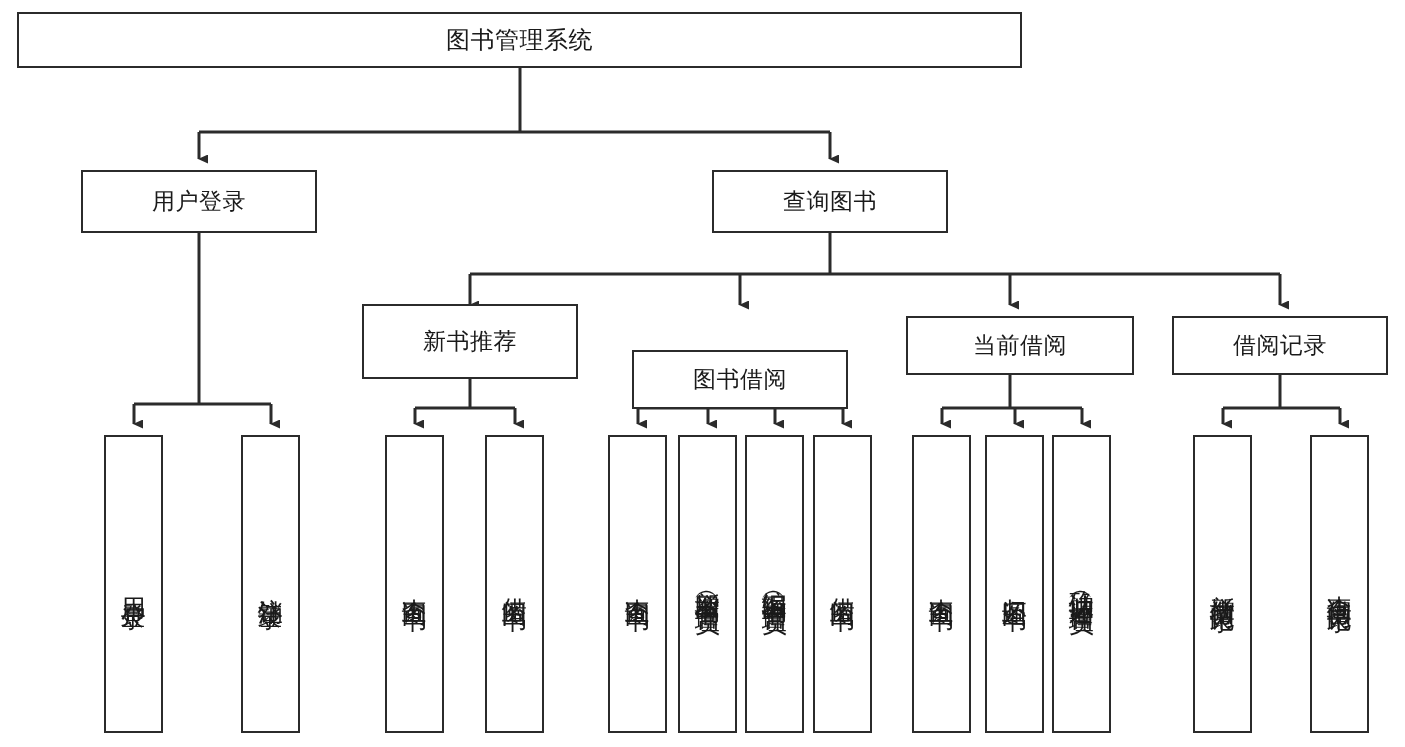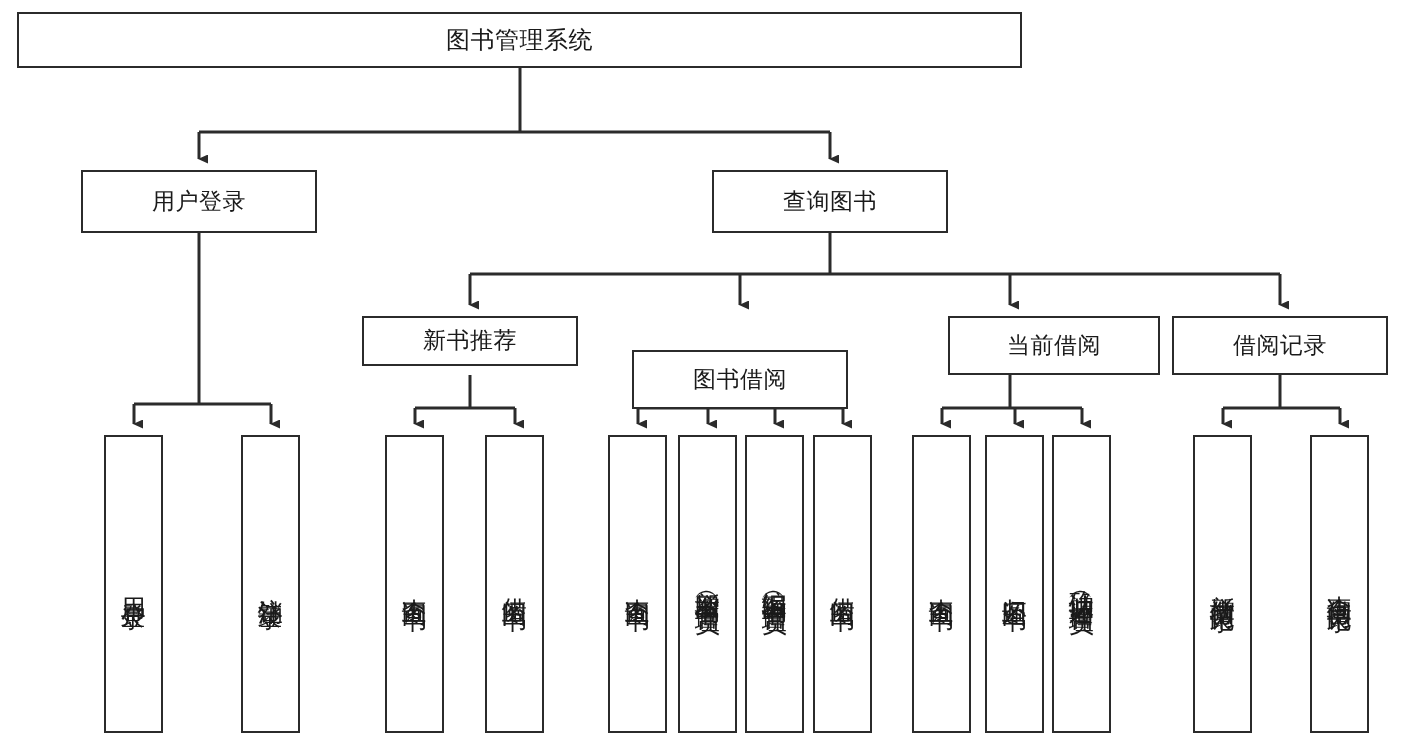--- a/index.html
+++ b/index.html
@@ -123,27 +123,27 @@
   <div id="nodes">
       <div class="node horiz root" style="left: 17px; top: 12px; width: 1005px; height: 56px;">
         <span class="lbl">图书管理系统</span>
       </div>
       <div class="node horiz" style="left: 81px; top: 170px; width: 236px; height: 63px;">
         <span class="lbl">用户登录</span>
       </div>
       <div class="node horiz" style="left: 712px; top: 170px; width: 236px; height: 63px;">
         <span class="lbl">查询图书</span>
       </div>
-      <div class="node horiz" style="left: 362px; top: 316px; width: 216px; height: 50px;">
+      <div class="node horiz" style="left: 362px; top: 304px; width: 216px; height: 75px;">
         <span class="lbl">新书推荐</span>
       </div>
       <div class="node horiz" style="left: 632px; top: 316px; width: 216px; height: 59px; margin-top: 34px;">
         <span class="lbl">图书借阅</span>
       </div>
-      <div class="node horiz" style="left: 948px; top: 316px; width: 212px; height: 59px;">
+      <div class="node horiz" style="left: 906px; top: 316px; width: 228px; height: 59px;">
         <span class="lbl">当前借阅</span>
       </div>
       <div class="node horiz" style="left: 1172px; top: 316px; width: 216px; height: 59px;">
         <span class="lbl">借阅记录</span>
       </div>
       <div class="node vert" style="left: 104px; top: 435px; width: 59px; height: 298px;">
         <span class="lbl">用户登录</span>
       </div>
       <div class="node vert" style="left: 241px; top: 435px; width: 59px; height: 298px;">
         <span class="lbl">注销登录</span>

